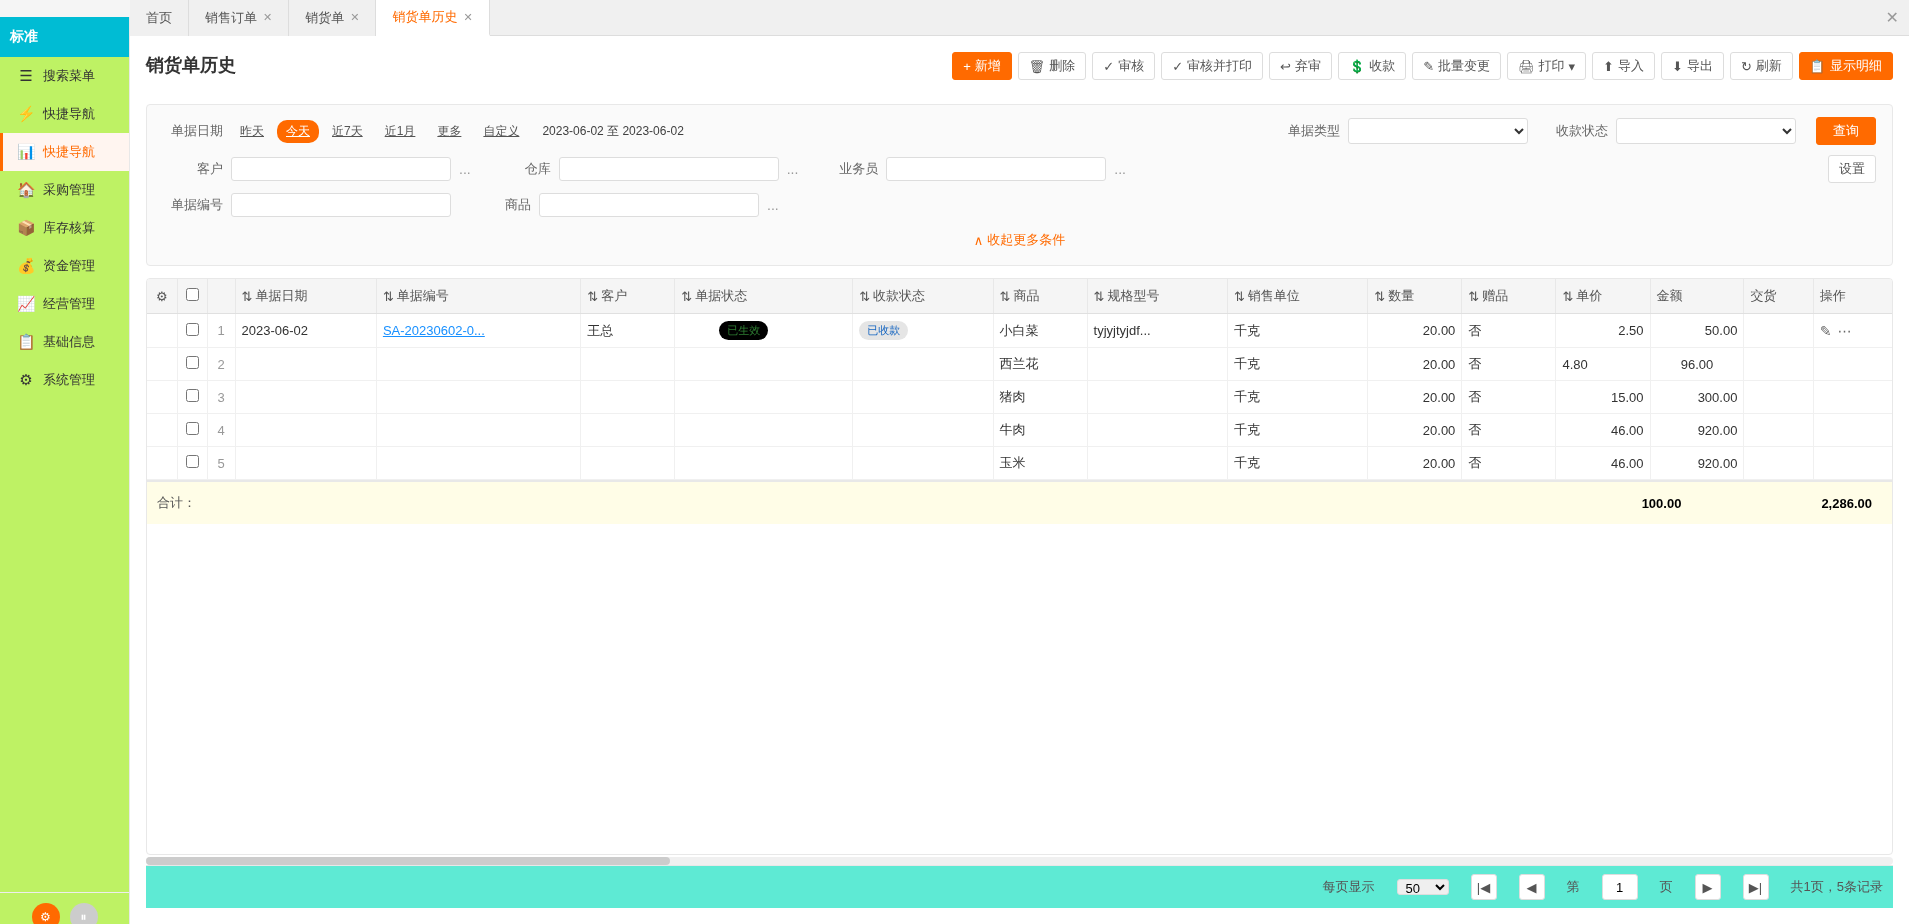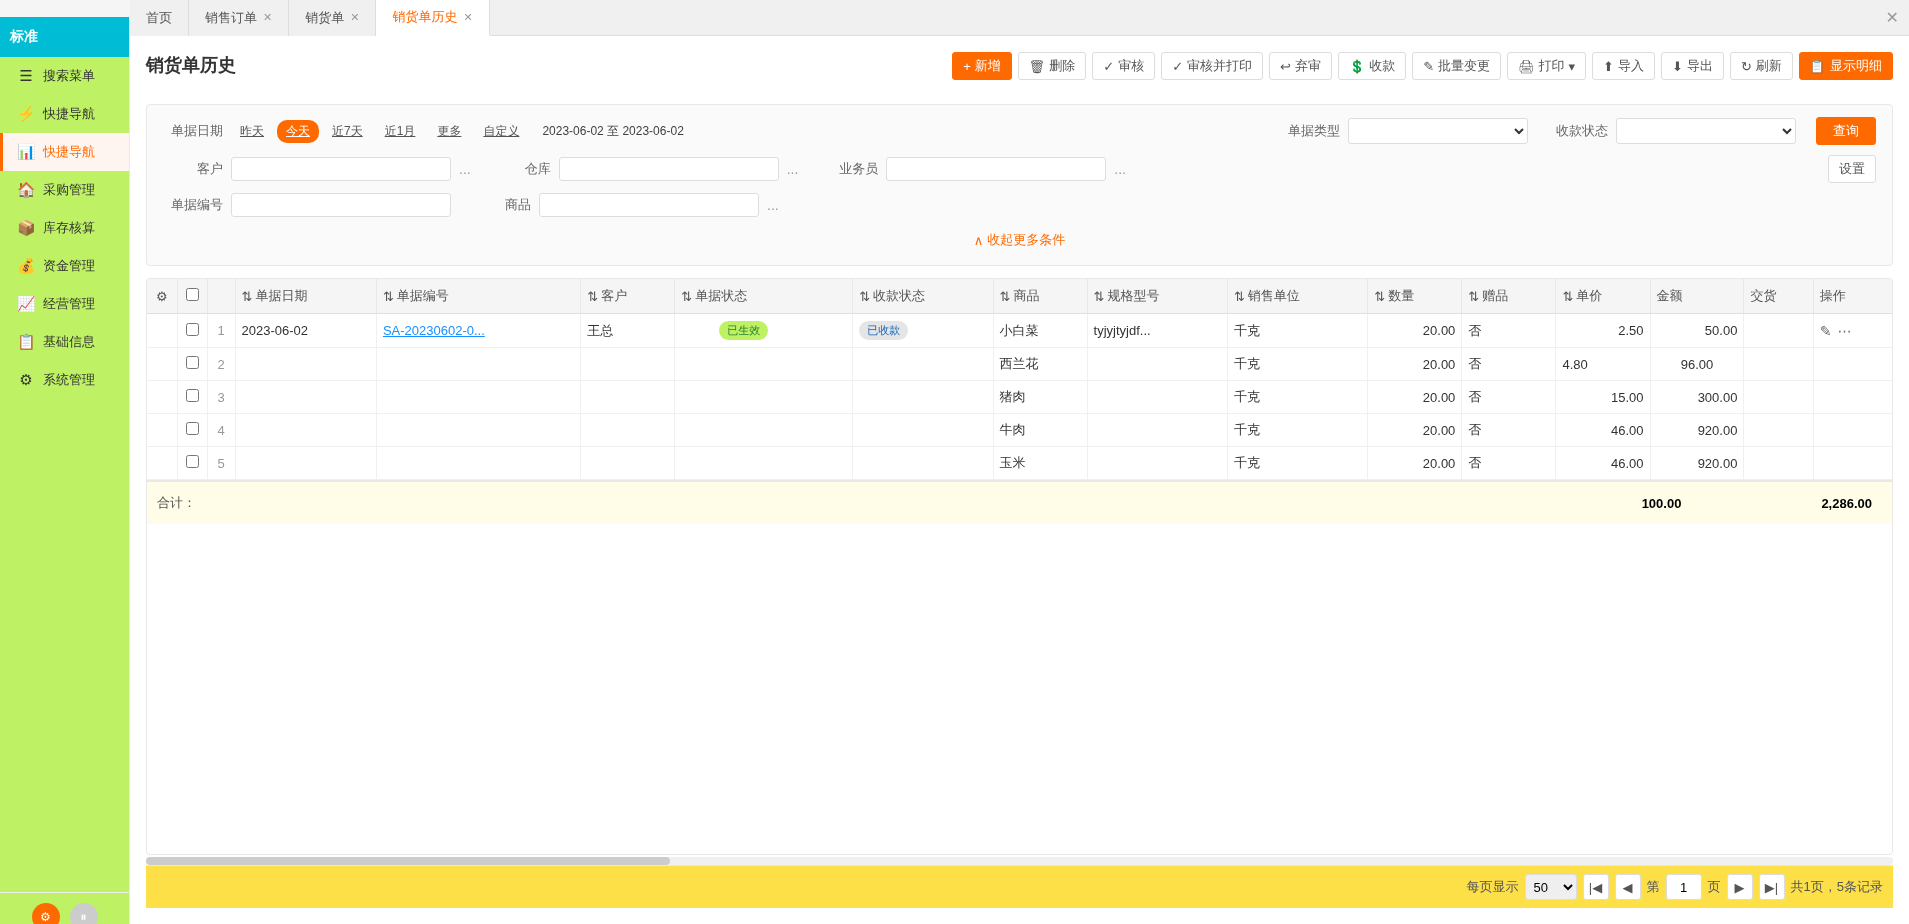--- a/index.html
+++ b/index.html
@@ -148,21 +148,21 @@
     td {
       padding: 7px 6px; border-bottom: 1px solid #f0f0f0;
       border-right: 1px solid #f0f0f0; color: #333; white-space: nowrap;
     }
     td:last-child { border-right: none; }
     .col-sort { display: flex; align-items: center; gap: 3px; cursor: pointer; }
     .badge {
       display: inline-block; padding: 2px 8px; border-radius: 10px;
       font-size: 11px;
     }
-    .badge-green { background: #bef264; color: #2e7d32; margin-left: 38px; }
+    .badge-green { background: #000000; color: #2e7d32; margin-left: 38px; }
     .badge-blue { background: #e5e5e5; color: #1565c0; }
     .link-text { color: #1890ff; cursor: pointer; text-decoration: underline; }
     .action-icons { display: flex; gap: 6px; }
     .action-icon { cursor: pointer; color: #666; font-size: 14px; }
     .gear-col { width: 30px; text-align: center; }
     .check-col { width: 30px; text-align: center; }
     .num-col { width: 28px; text-align: center; color: #999; }
 
     
     .table-footer {
@@ -173,30 +173,30 @@
       padding: 12px 10px;
       font-size: 12px;
     }
     .footer-label { color: #555; margin-right: 20px; }
     .footer-total-qty { margin-left: auto; margin-right: 140px; font-weight: bold; }
     .footer-total-amount { font-weight: bold; margin-right: 10px; }
 
     
     .pagination {
       display: flex; align-items: center; justify-content: flex-end;
-      padding: 8px 10px; gap: 6px; font-size: 12px; color: #555;
-      border-top: 1px solid #e8e8e8; background: #fde047;
+      padding: 8px 10px; gap: 22px; font-size: 12px; color: #555;
+      border-top: 1px solid #e8e8e8; background: #5eead4;
     }
     .page-btn {
       width: 26px; height: 26px; border: 1px solid #ddd; border-radius: 3px;
       display: flex; align-items: center; justify-content: center;
       cursor: pointer; background: #fff; color: #555;
     }
     .page-input { width: 36px; height: 26px; border: 1px solid #ddd; border-radius: 3px; text-align: center; }
-    .page-select { height: 26px; border: 1px solid #ddd; border-radius: 3px; padding: 0 4px; }
+    .page-select { height: 16px; border: 1px solid #ddd; border-radius: 3px; padding: 0 4px; }
 
     
     .scrollbar-track {
       height: 8px; background: #f0f0f0; border-radius: 4px; margin-top: 2px;
     }
     .scrollbar-thumb {
       height: 8px; background: #ccc; border-radius: 4px; width: 30%;
     }
 
     .teal-header {

